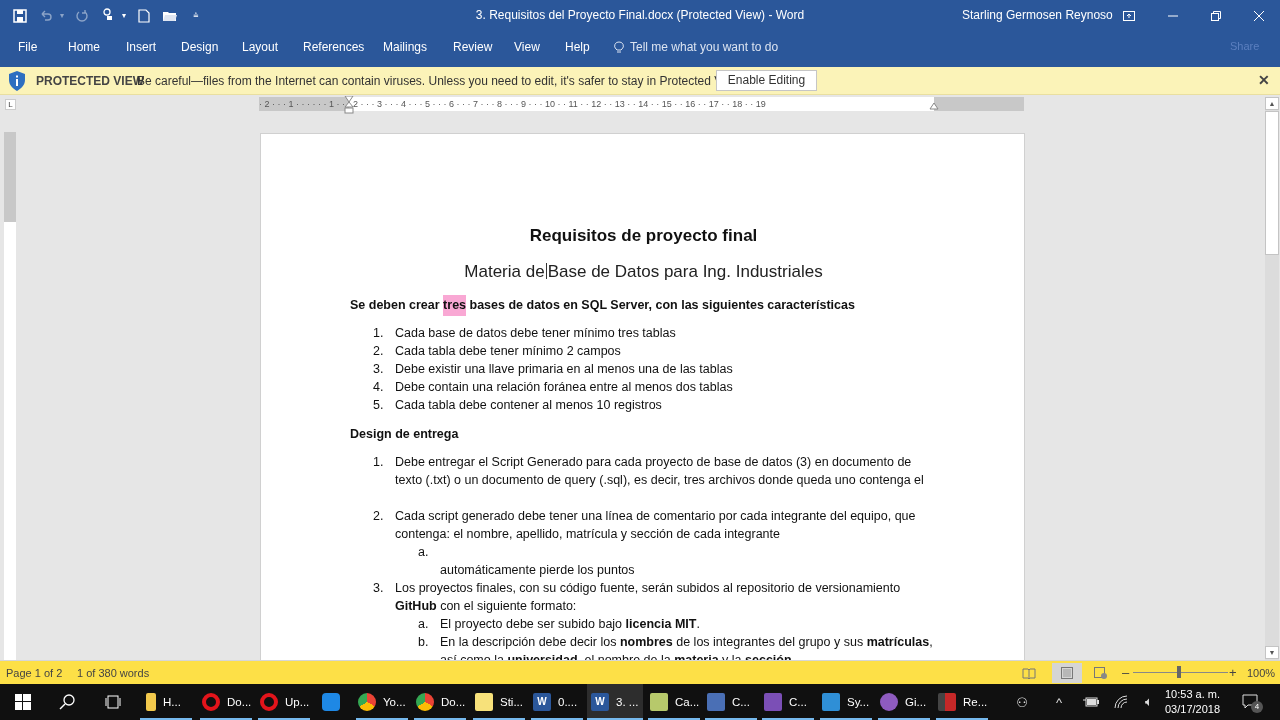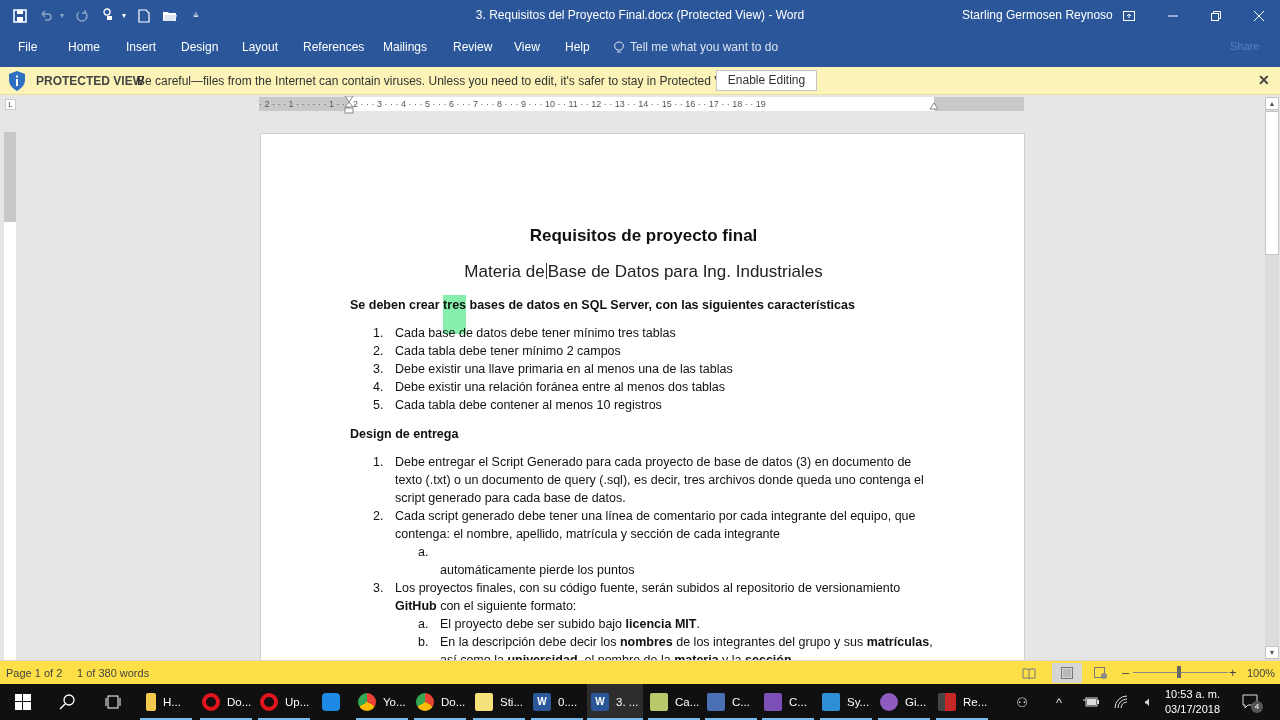--- a/index.html
+++ b/index.html
@@ -37,21 +37,21 @@
   .vruler { position: absolute; left: 4px; top: 132px; width: 12px; height: 528px; background: #fff; }
   .vruler .shade { position: absolute; left: 0; top: 0; width: 12px; height: 90px; background: #c8c8c8; }
 
   
   .page { position: absolute; left: 260px; top: 133px; width: 765px; height: 540px; background: #fff; border: 1px solid #d0d0d0; }
   .doc { position: absolute; left: 0; top: 0; width: 765px; font-family: "Liberation Sans", sans-serif; color: #111; }
   .h1 { position: absolute; left: 0; width: 765px; top: 92px; text-align: center; font-weight: bold; font-size: 17px; }
   .h2 { position: absolute; left: 0; width: 765px; top: 128px; text-align: center; font-size: 17px; color: #222; }
   .cursor { display: inline-block; width: 1px; height: 16px; background: #333; vertical-align: -2px; margin: 0 1px; }
   .para-bold { position: absolute; left: 89px; font-weight: bold; font-size: 12.5px; }
-  .hl { background: #86efac; padding: 3px 0 22px 0; }
+  .hl { background: #f9a8d4; padding: 3px 0 4px 0; }
   .li { position: absolute; font-size: 12.5px; line-height: 18px; }
   .li .num { position: absolute; left: 0; width: 24px; text-align: left; }
   .li .txt { position: absolute; left: 0; }
 
   
   .vscroll { position: absolute; left: 1265px; top: 97px; width: 14px; height: 563px; background: #dcdcdc; }
   .vscroll .arrow { position: absolute; left: 0; width: 14px; height: 13px; background: #fff; border: 1px solid #c4c4c4; font-size: 7px; color: #555; text-align: center; line-height: 11px; }
   .vscroll .thumb { position: absolute; left: 0; top: 14px; width: 14px; height: 144px; background: #fff; border: 1px solid #c4c4c4; }
 
   
@@ -208,34 +208,33 @@
     <div class="li" style="left:112px;top:208px;width:600px">
       <span class="num">2.</span>
       <span class="txt" style="left:22px">Cada tabla debe tener mínimo 2 campos</span>
     </div>
     <div class="li" style="left:112px;top:226px;width:600px">
       <span class="num">3.</span>
       <span class="txt" style="left:22px">Debe existir una llave primaria en al menos una de las tablas</span>
     </div>
     <div class="li" style="left:112px;top:244px;width:600px">
       <span class="num">4.</span>
-      <span class="txt" style="left:22px">Debe existir una relación foránea entre al menos dos tablas</span>
+      <span class="txt" style="left:22px">Debe contain una relación foránea entre al menos dos tablas</span>
     </div>
     <div class="li" style="left:112px;top:262px;width:600px">
       <span class="num">5.</span>
       <span class="txt" style="left:22px">Cada tabla debe contener al menos 10 registros</span>
     </div>
 
     <div class="para-bold" style="top:293px">Design de entrega</div>
 
     <div class="li" style="left:112px;top:319px;width:620px;height:54px">
       <span class="num">1.</span>
       <span class="txt" style="left:22px;top:0">Debe entregar el Script Generado para cada proyecto de base de datos (3) en documento de</span>
       <span class="txt" style="left:22px;top:18px">texto (.txt) o un documento de query (.sql), es decir, tres archivos donde queda uno contenga el</span>
-      <span class="txt" style="left:22px;top:36px">script generado para cada base de datos.</span>
     </div>
     <div class="li" style="left:112px;top:373px;width:620px;height:36px">
       <span class="num">2.</span>
       <span class="txt" style="left:22px;top:0">Cada script generado debe tener una línea de comentario por cada integrante del equipo, que</span>
       <span class="txt" style="left:22px;top:18px">contenga: el nombre, apellido, matrícula y sección de cada integrante</span>
     </div>
     <div class="li" style="left:157px;top:409px;width:600px;height:36px">
       <span class="num">a.</span>
       <span class="txt" style="left:22px;top:18px">automáticamente pierde los puntos</span>
     </div>

